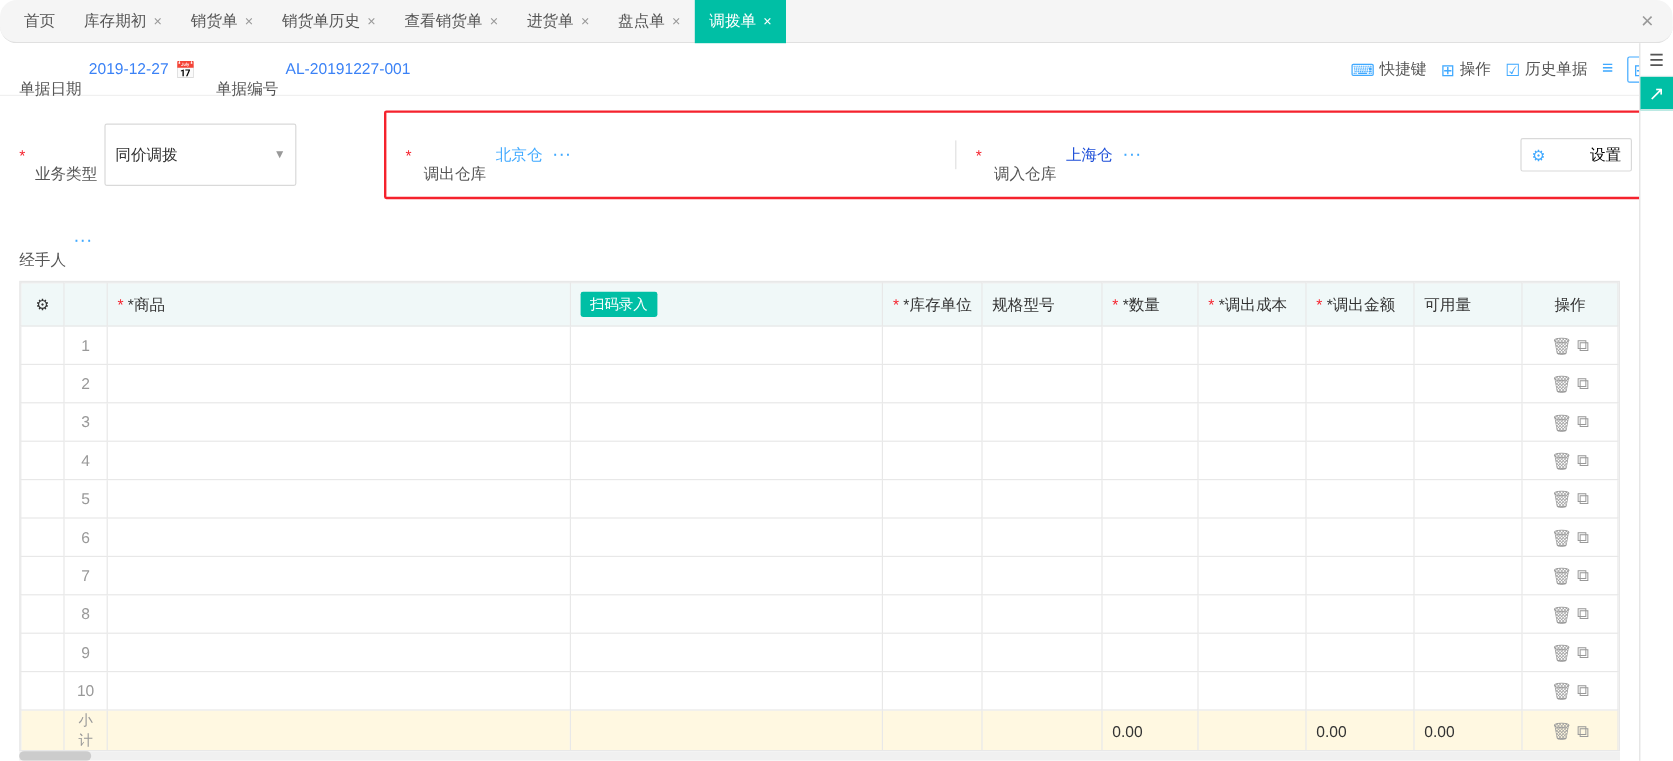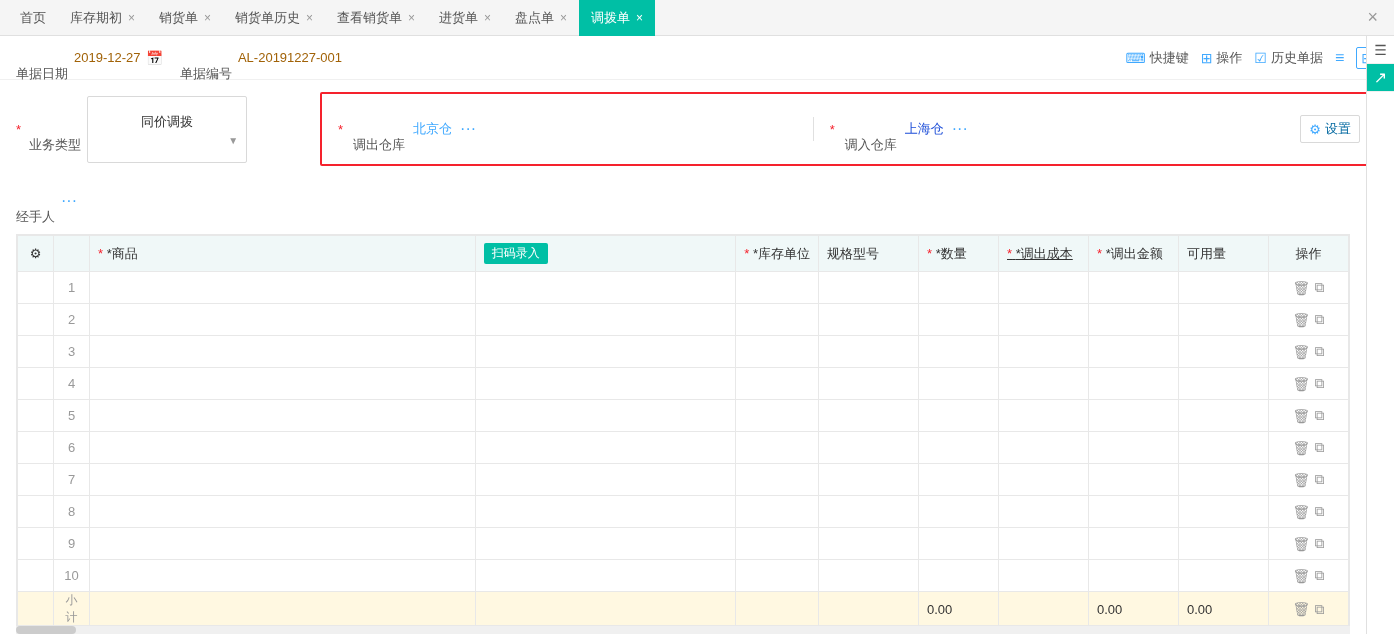--- a/index.html
+++ b/index.html
@@ -6,20 +6,21 @@
     body { font-family: 'Microsoft YaHei', sans-serif; font-size: 13px; color: #333; background: #fff; overflow: hidden; }
 
     
     .tab-bar {
       display: flex; align-items: center;
       border-bottom: 1px solid #e0e0e0;
       background: #f5f5f5;
       height: 36px;
       padding: 0 8px;
       position: relative;
+      border-radius: 14px;
     }
     .tab-item {
       display: flex; align-items: center;
       padding: 0 12px;
       height: 36px;
       cursor: pointer;
       font-size: 13px;
       color: #555;
       white-space: nowrap;
       border-right: none;
@@ -63,28 +64,27 @@
 
     
     .form-area {
       padding: 12px 16px 8px 16px;
       display: flex; flex-direction: column; gap: 10px;
     }
     .form-row { display: flex; align-items: center; gap: 24px; }
     .form-field { display: flex; align-items: center; gap: 6px; }
     .form-label { color: #555; white-space: nowrap; margin-top: 32px; }
     .required-star { color: #f5222d; margin-right: 2px; }
-    .form-value { color: #a16207; }
+    .form-value { color: #3b82f6; }
     .form-select {
       display: flex; align-items: center; gap: 4px;
       border: 1px solid #d9d9d9; border-radius: 2px;
       padding: 16px 8px; font-size: 13px;
       cursor: pointer; min-width: 150px;
       background: #fff;
-      flex-direction: column;
     }
     .form-select .arrow { color: #999; font-size: 10px; margin-left: auto; }
     .form-dots { color: #40a9ff; cursor: pointer; font-size: 16px; }
 
     
     .transfer-box {
       border: 2px solid #f5222d;
       border-radius: 2px;
       display: flex; align-items: center;
       padding: 10px 16px;
@@ -136,21 +136,21 @@
       padding: 0 8px;
       color: #333;
     }
     .col-no { width: 36px; text-align: center; color: #999; }
     .col-gear { width: 36px; text-align: center; }
     .col-goods { min-width: 120px; }
     .col-scan { }
     .col-unit { width: 80px; }
     .col-spec { width: 100px; font-family: Liberation Serif, serif; }
     .col-qty { width: 80px; }
-    .col-cost { width: 90px; text-decoration: underline; }
+    .col-cost { width: 90px; }
     .col-amount { width: 90px; margin-left: 26px; }
     .col-avail { width: 90px; }
     .col-ops { width: 80px; text-align: center; }
     .scan-btn {
       background: #00bfa5; color: #fff;
       border: none; border-radius: 2px;
       padding: 2px 8px; font-size: 12px;
       cursor: pointer;
     }
     .row-ops { display: flex; gap: 4px; justify-content: center; align-items: center; }
@@ -301,21 +301,21 @@
 
           <div class="transfer-section">
             <span class="required-star">*</span>
             <span class="form-label">调入仓库</span>
             <span class="form-value" style="color:#1d4ed8;">上海仓</span>
             <span class="form-dots">···</span>
           </div>
 
           <div class="settings-btn" style="margin-left:12px;">
             <span style="color:#40a9ff;">⚙</span>
-            <span style="color:#0369a1;">设置</span>
+            <span style="color:#000000;margin-left:33px;">设置</span>
           </div>
         </div>
       </div>
 
       <div class="form-row">
         <div class="form-field" style="min-width: 280px;">
           <span class="form-label">经手人</span>
           <span class="form-dots">···</span>
         </div>
       </div>

